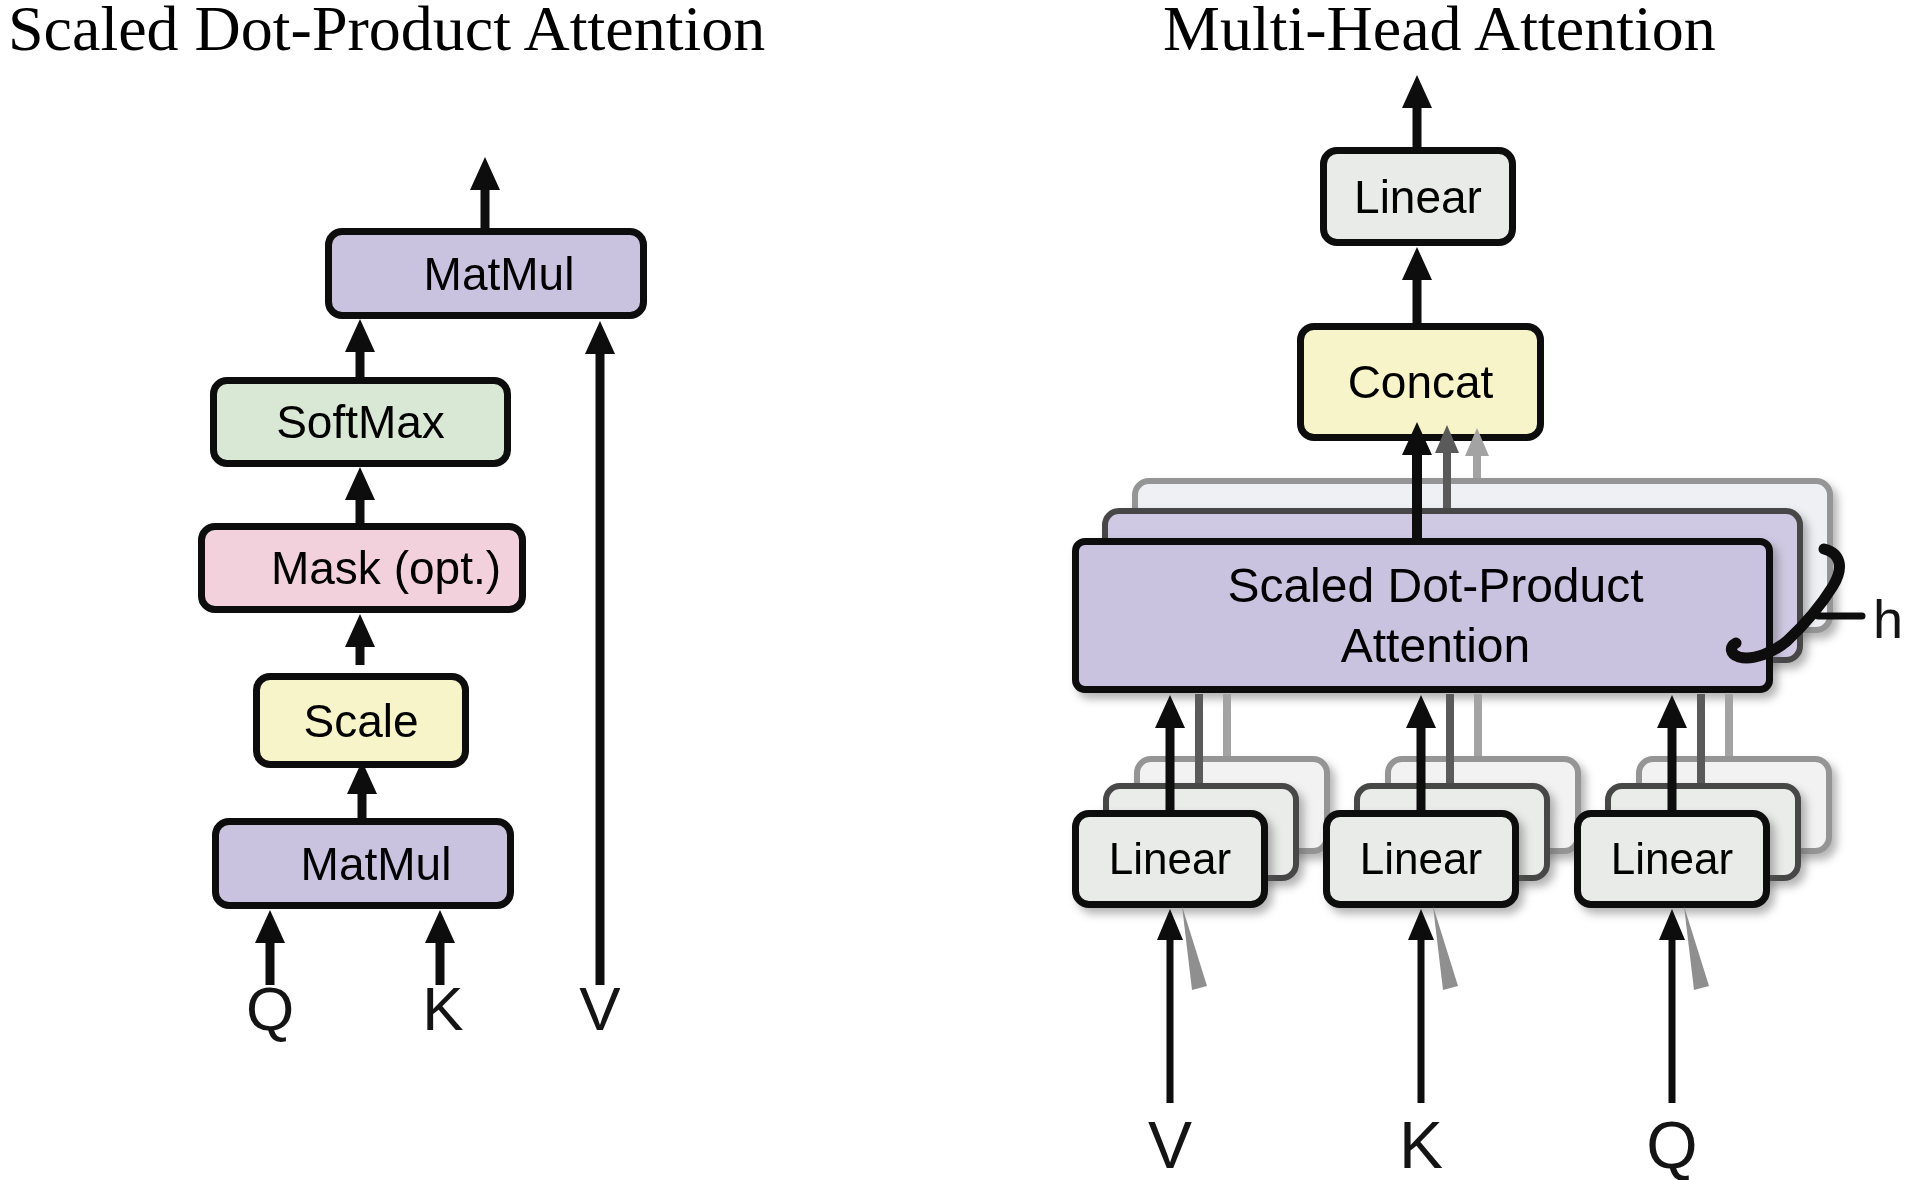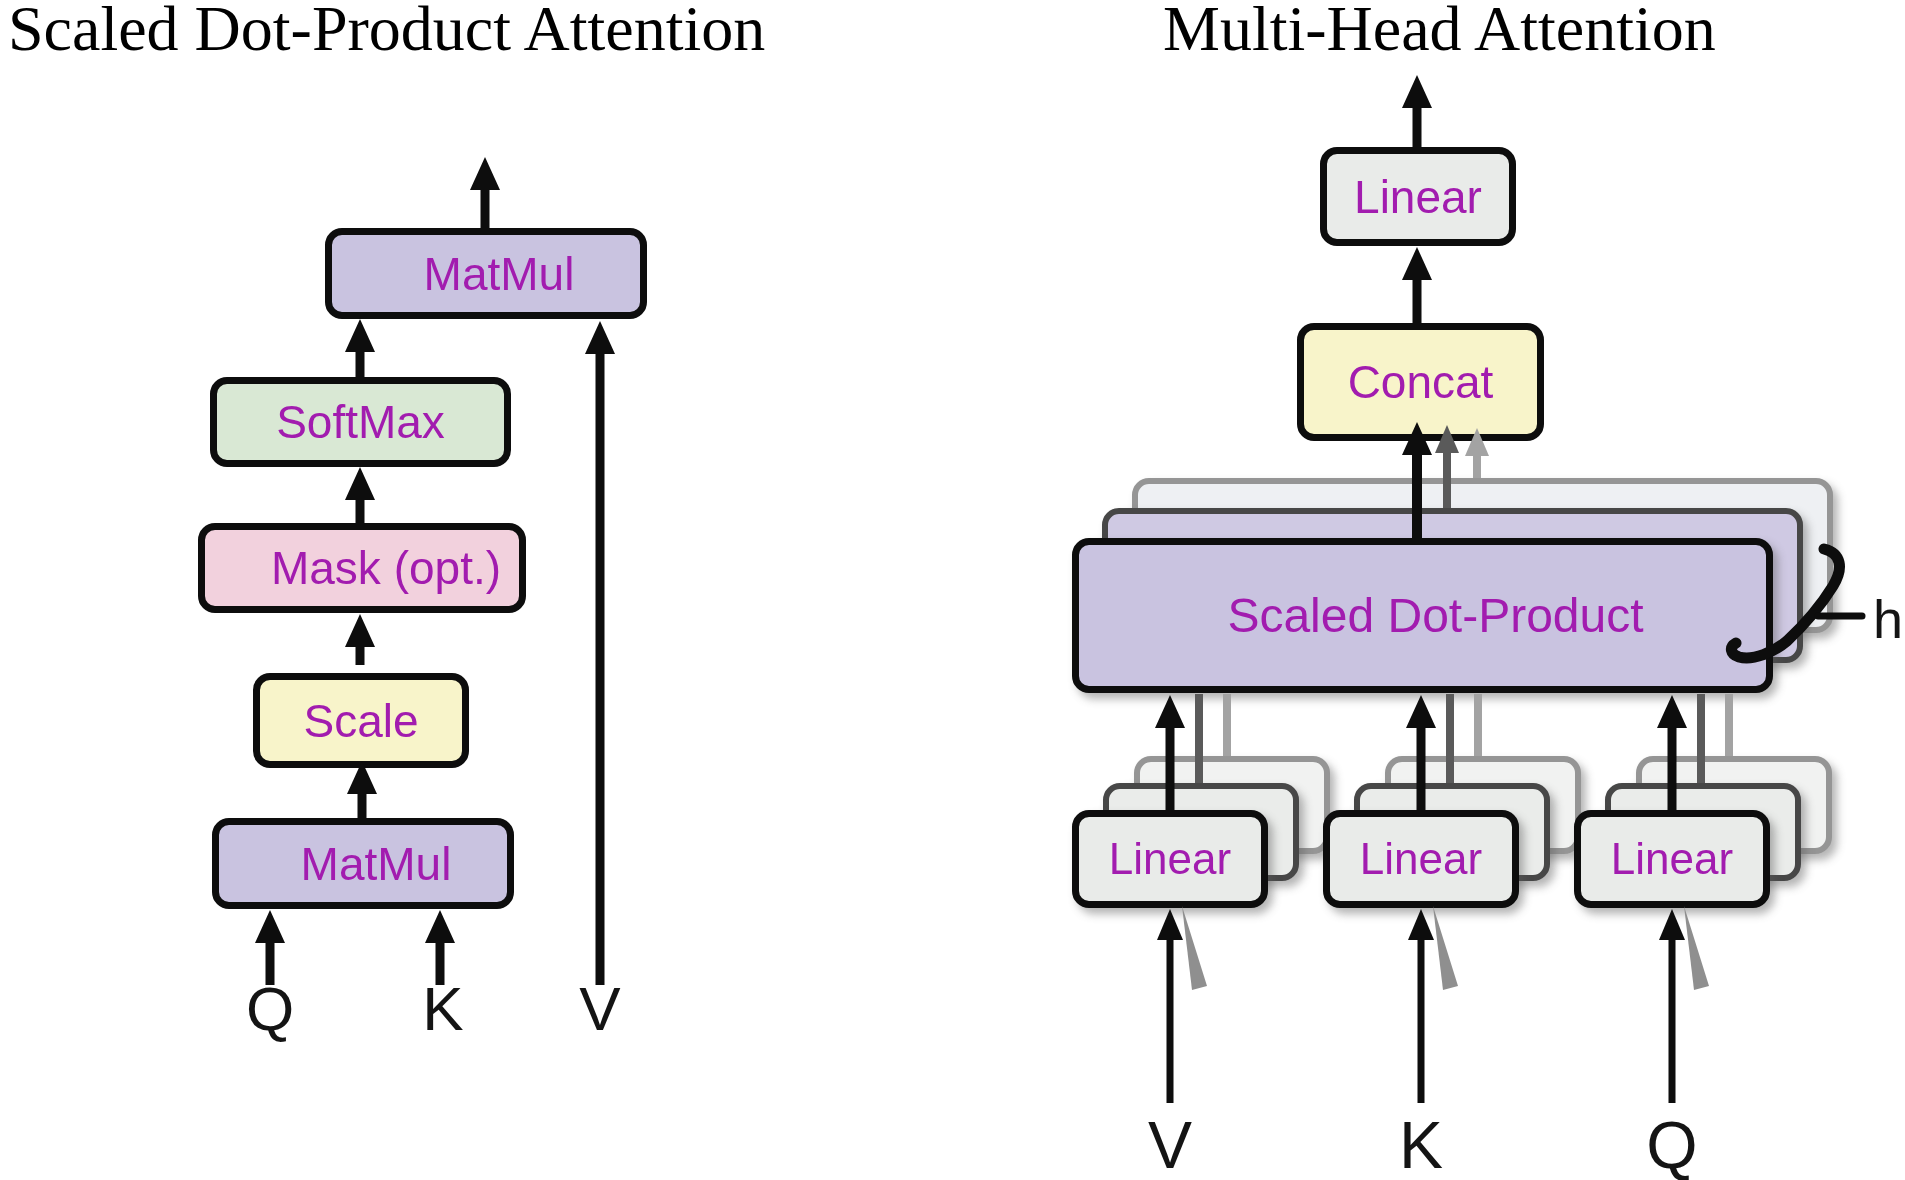--- a/index.html
+++ b/index.html
@@ -7,21 +7,21 @@
     --graybox:#e9ebe9; --ghost-dark:#474747; --ghost-mid:#959595;
     --arrow-dark:#5a5a5a; --arrow-light:#a3a3a3; --ink:#0d0d0d;
   }
   html,body{margin:0;padding:0;background:#fff;}
   #stage{position:relative;width:1905px;height:1180px;background:#fff;overflow:hidden;
          font-family:"Liberation Sans",sans-serif;color:#141414;}
   .title{position:absolute;font-family:"Liberation Serif",serif;font-size:64px;line-height:70px;
          color:#000;white-space:nowrap;}
   .box{position:absolute;box-sizing:border-box;border:7px solid var(--ink);border-radius:17px;
        display:flex;flex-direction:column;align-items:center;justify-content:center;
-       font-size:46px;color:#a21caf;white-space:nowrap;}
+       font-size:46px;color:#000000;white-space:nowrap;}
   .ghost{position:absolute;box-sizing:border-box;border:6px solid var(--ghost-dark);
          border-radius:17px;}
   .ghost.far{border-color:var(--ghost-mid);}
   .shadowed{box-shadow:5px 6px 9px rgba(90,90,90,.45);}
   .purple{background:var(--purple);padding-left:26px;} .green{background:var(--green);}
   .pink{background:var(--pink);padding-left:48px;} .yellow{background:var(--yellow);}
   .graybox{background:var(--graybox);}
   .sdpa-front{font-size:48px;line-height:60px;}
   .lin-small{font-size:44px;}
   .iolabel{position:absolute;font-size:62px;line-height:62px;text-align:center;width:110px;
@@ -62,22 +62,23 @@
 
     <div class="iolabel" style="left:215px;top:978px;">Q</div>
     <div class="iolabel" style="left:388px;top:978px;">K</div>
     <div class="iolabel" style="left:545px;top:978px;">V</div>
   </div>
 
   <div>
     <div class="box graybox" style="left:1320px;top:147px;width:196px;height:99px;">Linear</div>
     <div class="box yellow" style="left:1297px;top:323px;width:247px;height:118px;">Concat</div>
 
-    <div class="box purple sdpa-front shadowed" style="left:1072px;top:538px;width:701px;height:155px;">
+    <div class="box purple sdpa-front shadowed" style="left:1072px;top:538px;width:701px;height:155px;border-radius:13px;">
       <span>Scaled Dot-Product</span>
+      <span>Attention</span>
     </div>
 
     <div class="box graybox lin-small shadowed" style="left:1072px;top:810px;width:196px;height:98px;">Linear</div>
     <div class="box graybox lin-small shadowed" style="left:1323px;top:810px;width:196px;height:98px;">Linear</div>
     <div class="box graybox lin-small shadowed" style="left:1574px;top:810px;width:196px;height:98px;">Linear</div>
 
     <div class="iolabel r" style="left:1115px;top:1112px;">V</div>
     <div class="iolabel r" style="left:1366px;top:1112px;">K</div>
     <div class="iolabel r" style="left:1617px;top:1112px;">Q</div>
 

